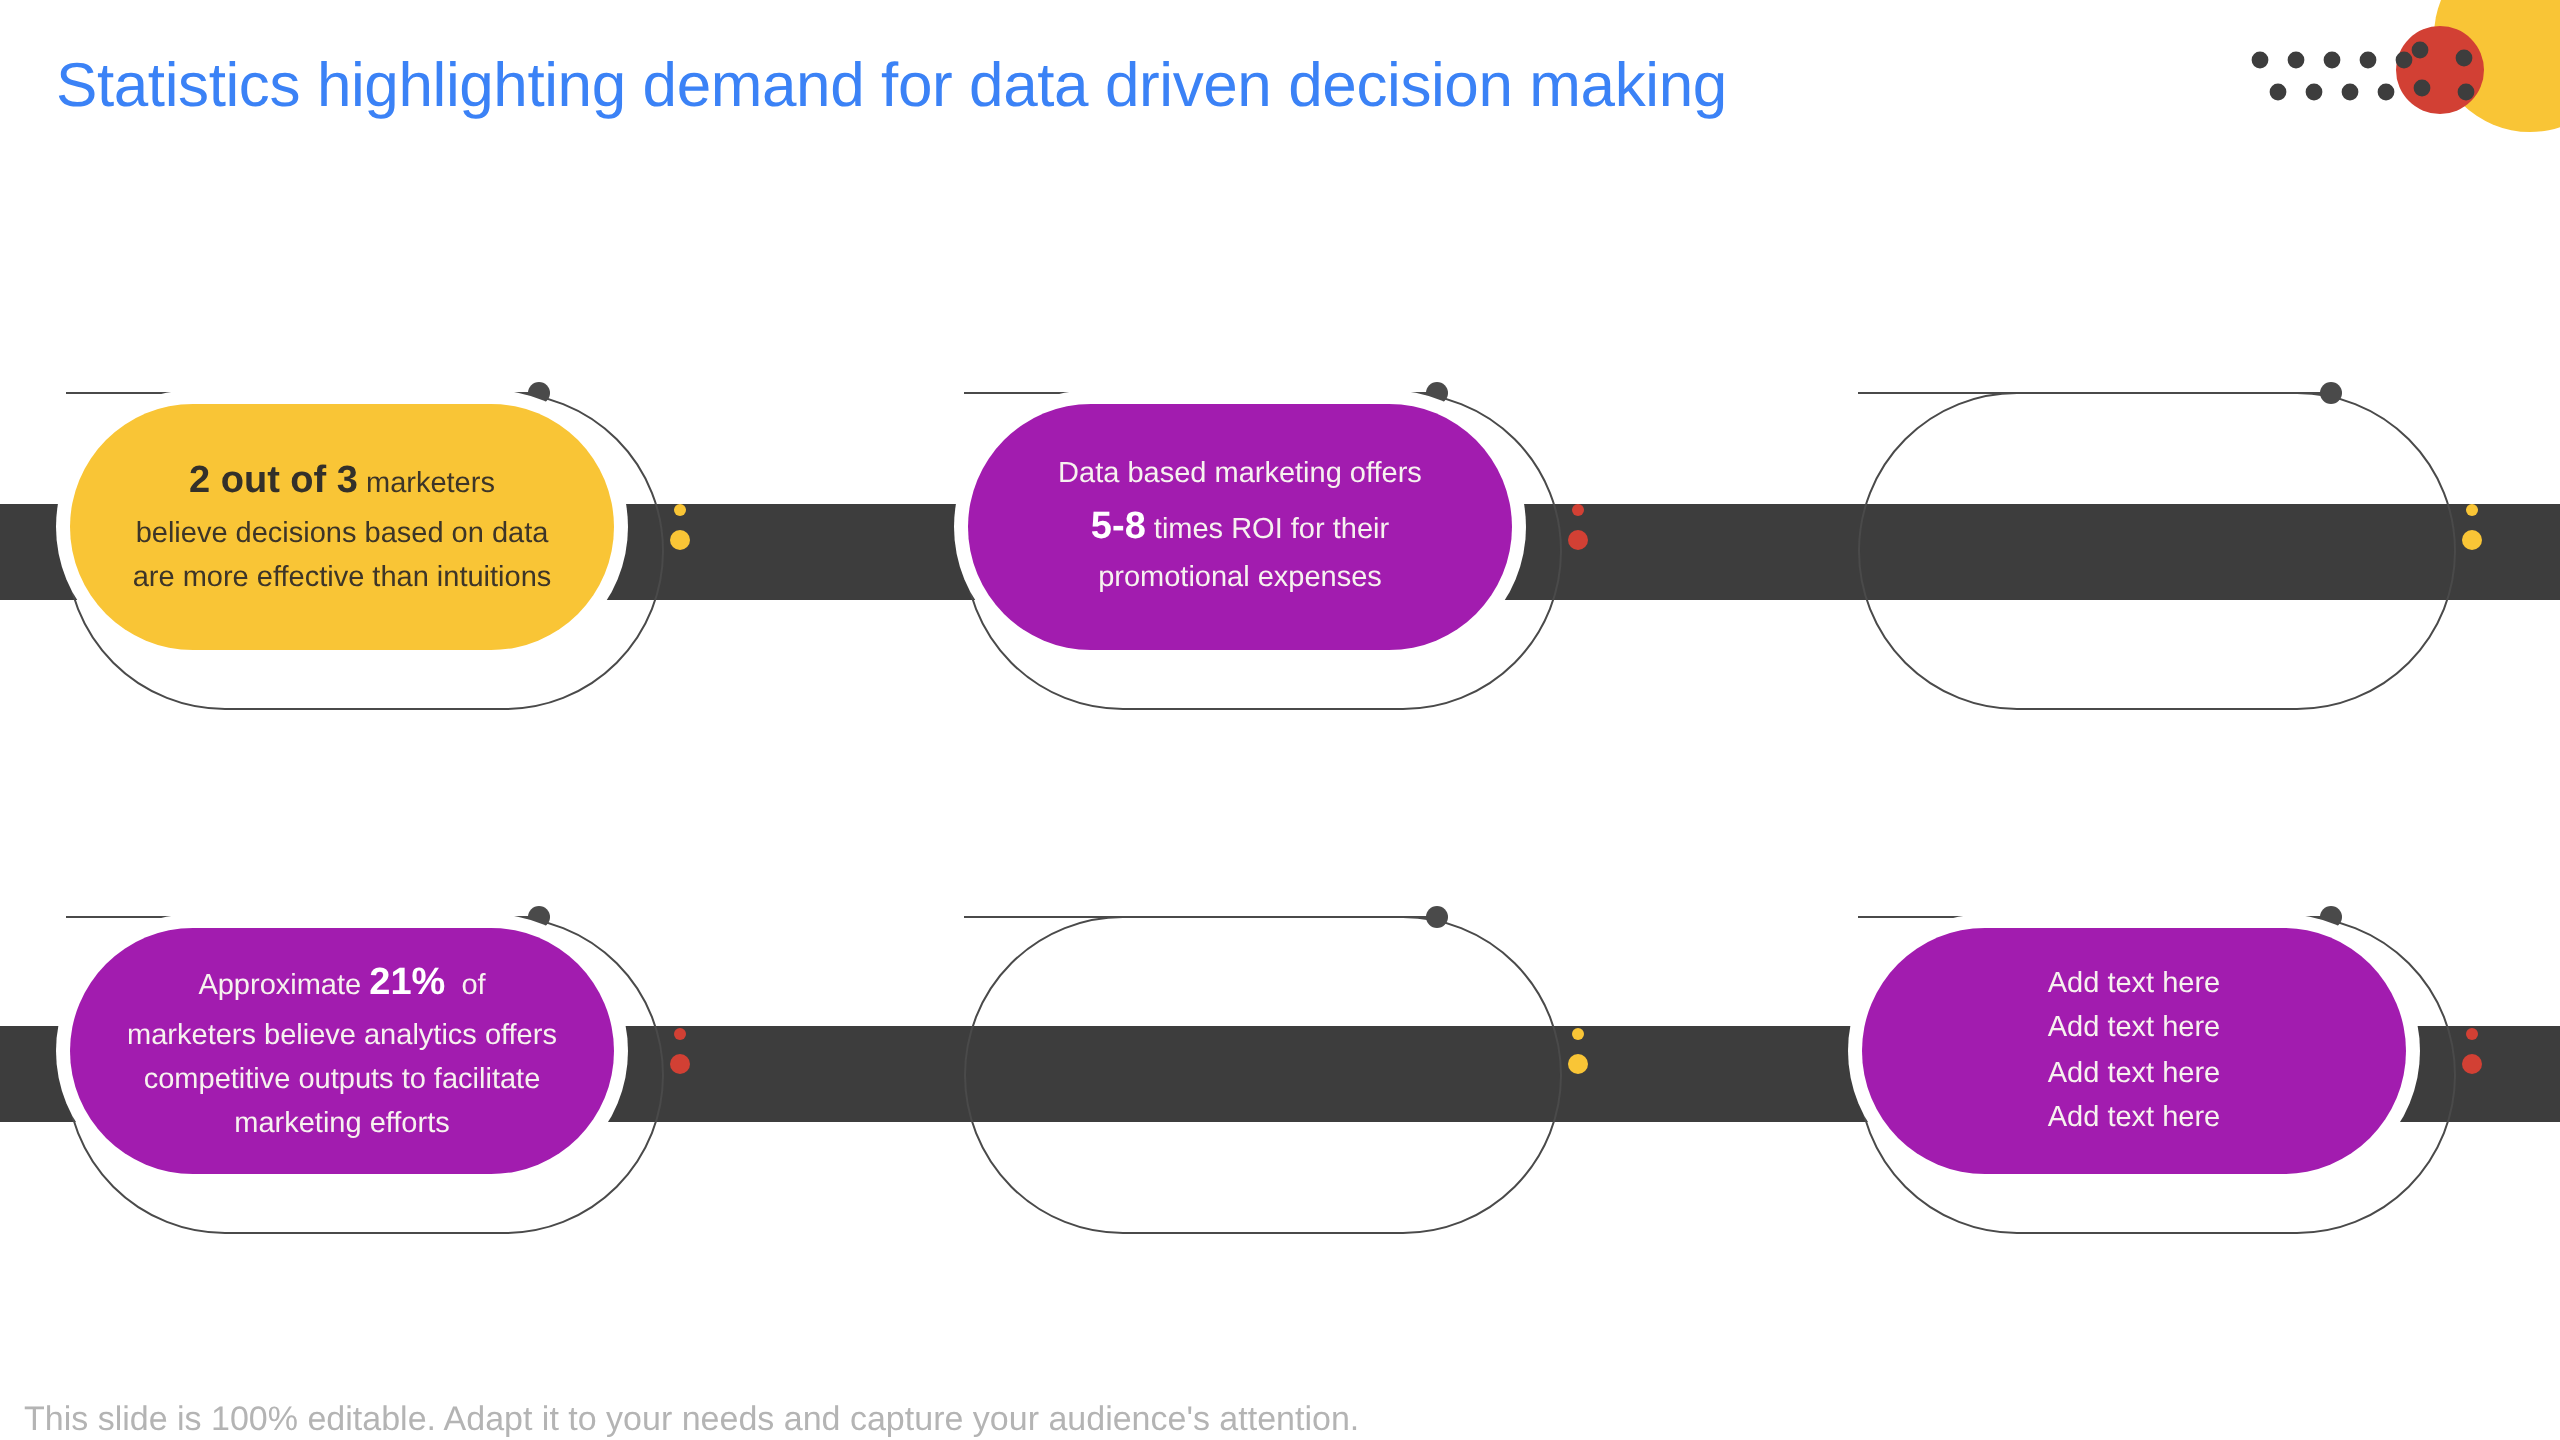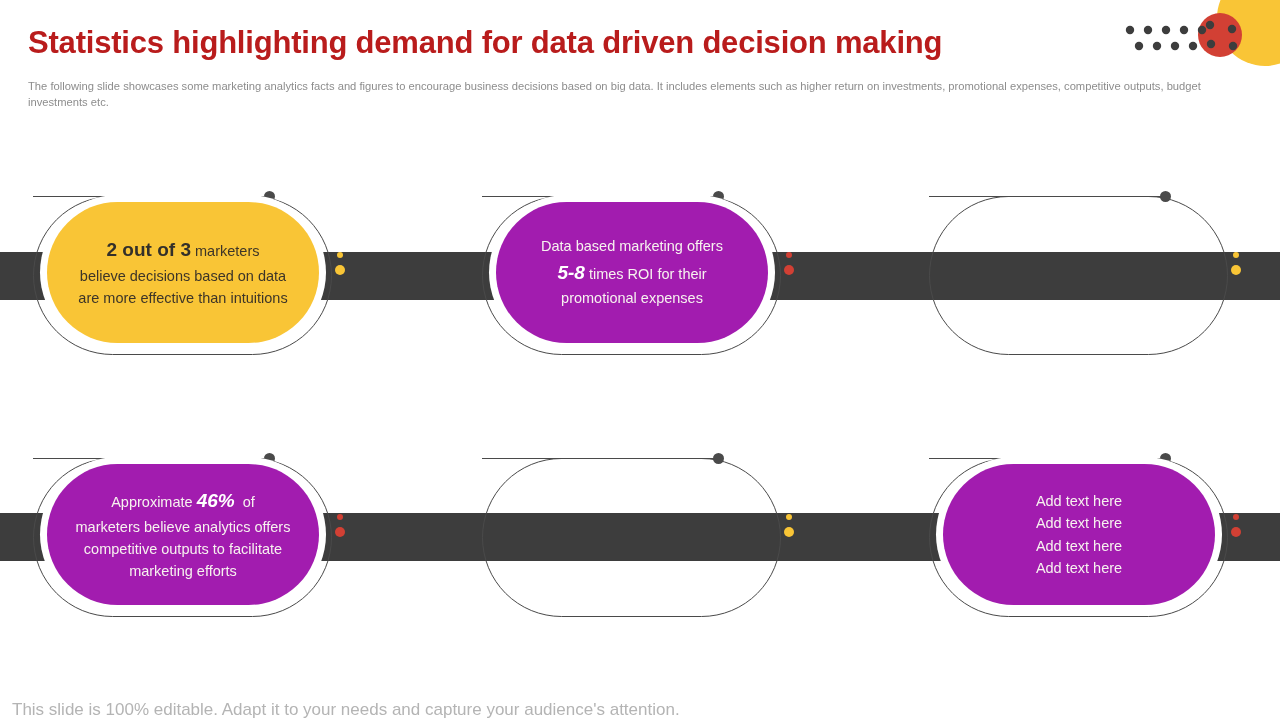--- a/index.html
+++ b/index.html
@@ -20,22 +20,22 @@
     background: #ffffff;
   }
 
   
   .title {
     position: absolute;
     left: 28px;
     top: 26px;
     width: 1060px;
     font-size: 31px;
-    font-weight: bold;
-    color: #b91c1c;
+    font-weight: normal;
+    color: #3b82f6;
     letter-spacing: -0.2px;
     line-height: 1.1;
     white-space: nowrap;
   }
   .subtitle {
     position: absolute;
     left: 28px;
     top: 78px;
     width: 1228px;
     font-size: 11.2px;
@@ -120,24 +120,24 @@
     top: 3px;
     width: 11px;
     height: 11px;
     border-radius: 50%;
     background: #4a4a4a;
   }
 
   
   .pill {
     position: absolute;
-    left: 14px;
+    left: 2px;
     top: 14px;
     width: 272px;
-    height: 141px;
+    height: 123px;
     border-radius: 999px;
     display: flex;
     align-items: center;
     justify-content: center;
     box-shadow: 0 0 0 7px #ffffff;
   }
   .pill.yellow { background: #f9c536; }
   .pill.red    { background: #a21caf; }
 
   .pill-text {
@@ -148,21 +148,21 @@
     box-sizing: border-box;
     width: 100%;
   }
   .pill.yellow .pill-text { color: #3d3528; }
   .pill.red .pill-text    { color: #f7f2ef; }
   .pill-text b {
     font-weight: bold;
     font-size: 19px;
   }
   .pill.yellow .pill-text b { color: #33302a; }
-  .pill.red .pill-text b    { color: #ffffff; font-style: italic; }
+  .pill.red .pill-text b    { color: #ffffff; }
 
   
   .band-dots {
     position: absolute;
     left: 300px;
     top: 64px;
     width: 20px;
     height: 40px;
   }
   .band-dots .d {
@@ -189,21 +189,20 @@
     font-size: 17px;
     color: #b4b4b4;
   }
 </style>
 </head>
 <body>
 
 <div id="slide">
 
   <div class="title">Statistics highlighting demand for data driven decision making</div>
-  <div class="subtitle">The following slide showcases some marketing analytics facts and figures to encourage business decisions based on big data. It includes elements such as higher return on investments, promotional expenses, competitive outputs, budget investments etc.</div>
 
   <div class="corner-deco">
     <svg width="170" height="80" viewBox="0 0 170 80">
       <circle cx="155" cy="18" r="48" fill="#f9c536"></circle>
       <circle cx="110" cy="35" r="22" fill="#d24034"></circle>
       <circle cx="100" cy="25" r="4.2" fill="#3d3d3d"></circle>
       <circle cx="122" cy="29" r="4.2" fill="#3d3d3d"></circle>
       <circle cx="101" cy="44" r="4.2" fill="#3d3d3d"></circle>
       <circle cx="123" cy="46" r="4.2" fill="#3d3d3d"></circle>
       <circle cx="20" cy="30" r="4.2" fill="#3d3d3d"></circle>
@@ -269,21 +268,21 @@
 
   <div class="row row2">
 
     <div class="card c0">
       <div class="ring"></div>
       <div class="connector">
         <div class="conn-line"></div>
         <div class="conn-knob"></div>
       </div>
       <div class="pill red">
-        <div class="pill-text">Approximate <b>46%</b>&nbsp; of<br>marketers believe analytics offers<br>competitive outputs to facilitate<br>marketing efforts</div>
+        <div class="pill-text">Approximate <b>21%</b>&nbsp; of<br>marketers believe analytics offers<br>competitive outputs to facilitate<br>marketing efforts</div>
       </div>
       <div class="band-dots red">
         <span class="d small"></span>
         <span class="d big"></span>
       </div>
     </div>
 
     <div class="card c1">
       <div class="ring"></div>
       <div class="connector">

